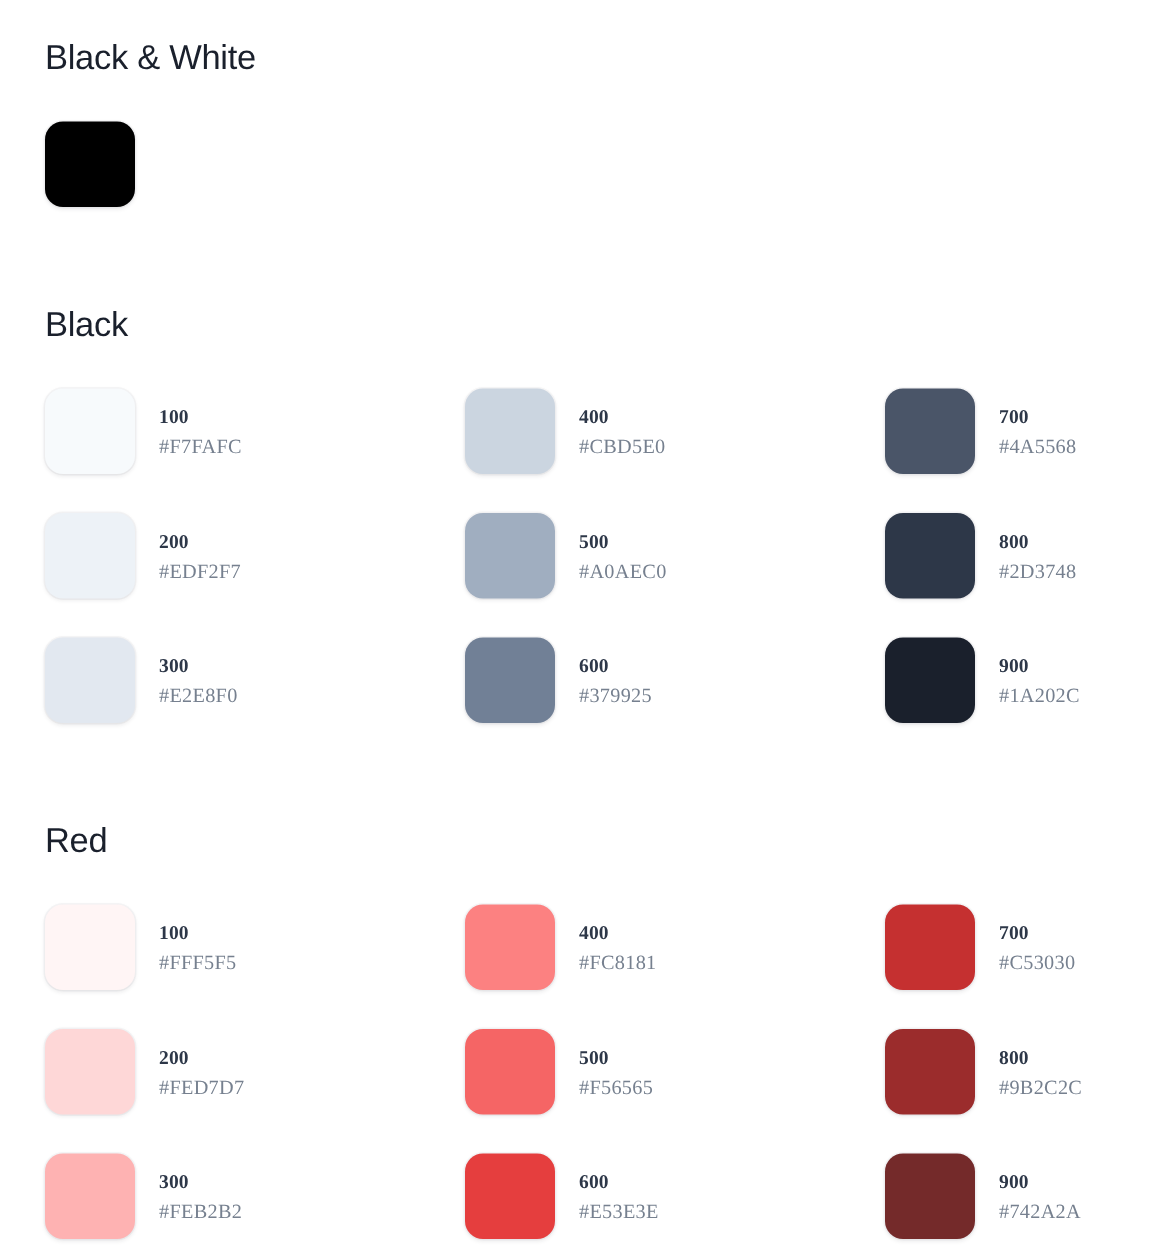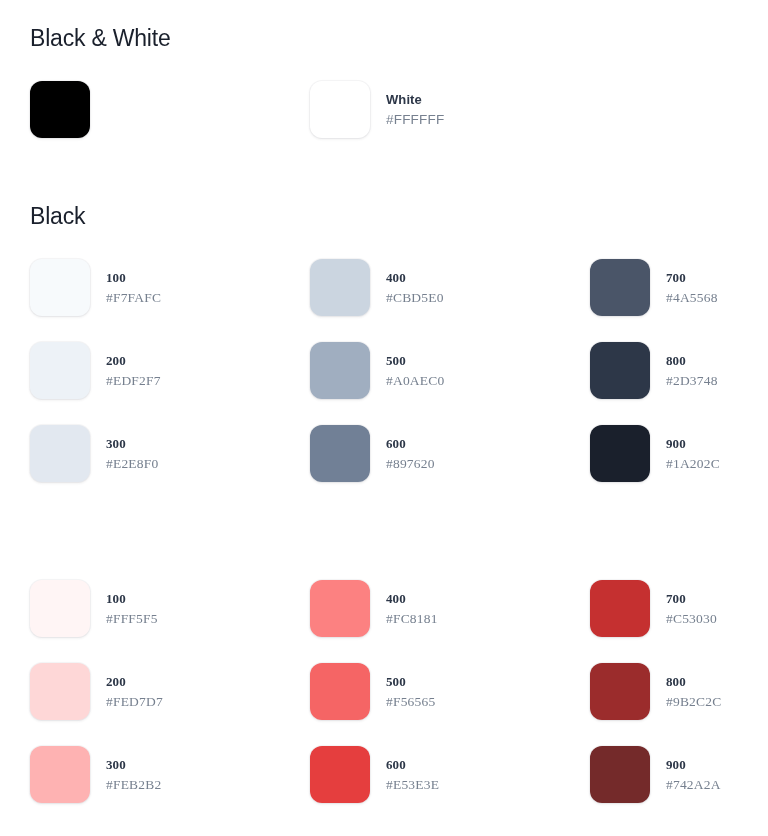--- a/index.html
+++ b/index.html
@@ -102,27 +102,20 @@
 <div class="palette-page">
 
   <section class="palette-section section-bw">
     <h2 class="section-title">Black &amp; White</h2>
     <div class="swatch-row-bw">
 
       <div class="swatch-item">
         <div class="swatch-chip" style="background-color: rgb(0, 0, 0);"></div>
       </div>
 
-      <div class="swatch-item">
-        <div class="swatch-chip" style="background-color: rgb(255, 255, 255);"></div>
-        <div class="swatch-meta">
-          <span class="swatch-name">White</span>
-          <span class="swatch-hex">#FFFFFF</span>
-        </div>
-      </div>
 
       <div class="swatch-item is-empty"></div>
     </div>
   </section>
 
   <section class="palette-section section-gray">
     <h2 class="section-title">Black</h2>
     <div class="swatch-grid">
 
       <div class="swatch-item">
@@ -173,34 +166,35 @@
         <div class="swatch-chip" style="background-color: rgb(226, 232, 240);"></div>
         <div class="swatch-meta">
           <span class="swatch-name">300</span>
           <span class="swatch-hex">#E2E8F0</span>
         </div>
       </div>
       <div class="swatch-item">
         <div class="swatch-chip" style="background-color: rgb(113, 128, 150);"></div>
         <div class="swatch-meta">
           <span class="swatch-name">600</span>
-          <span class="swatch-hex">#897620</span>
+          <span class="swatch-hex">#379925</span>
         </div>
       </div>
       <div class="swatch-item">
         <div class="swatch-chip" style="background-color: rgb(26, 32, 44);"></div>
         <div class="swatch-meta">
           <span class="swatch-name">900</span>
           <span class="swatch-hex">#1A202C</span>
         </div>
       </div>
     </div>
   </section>
 
   <section class="palette-section section-red">
+    <h2 class="section-title">Red</h2>
     <div class="swatch-grid">
 
       <div class="swatch-item">
         <div class="swatch-chip" style="background-color: rgb(255, 245, 245);"></div>
         <div class="swatch-meta">
           <span class="swatch-name">100</span>
           <span class="swatch-hex">#FFF5F5</span>
         </div>
       </div>
       <div class="swatch-item">

